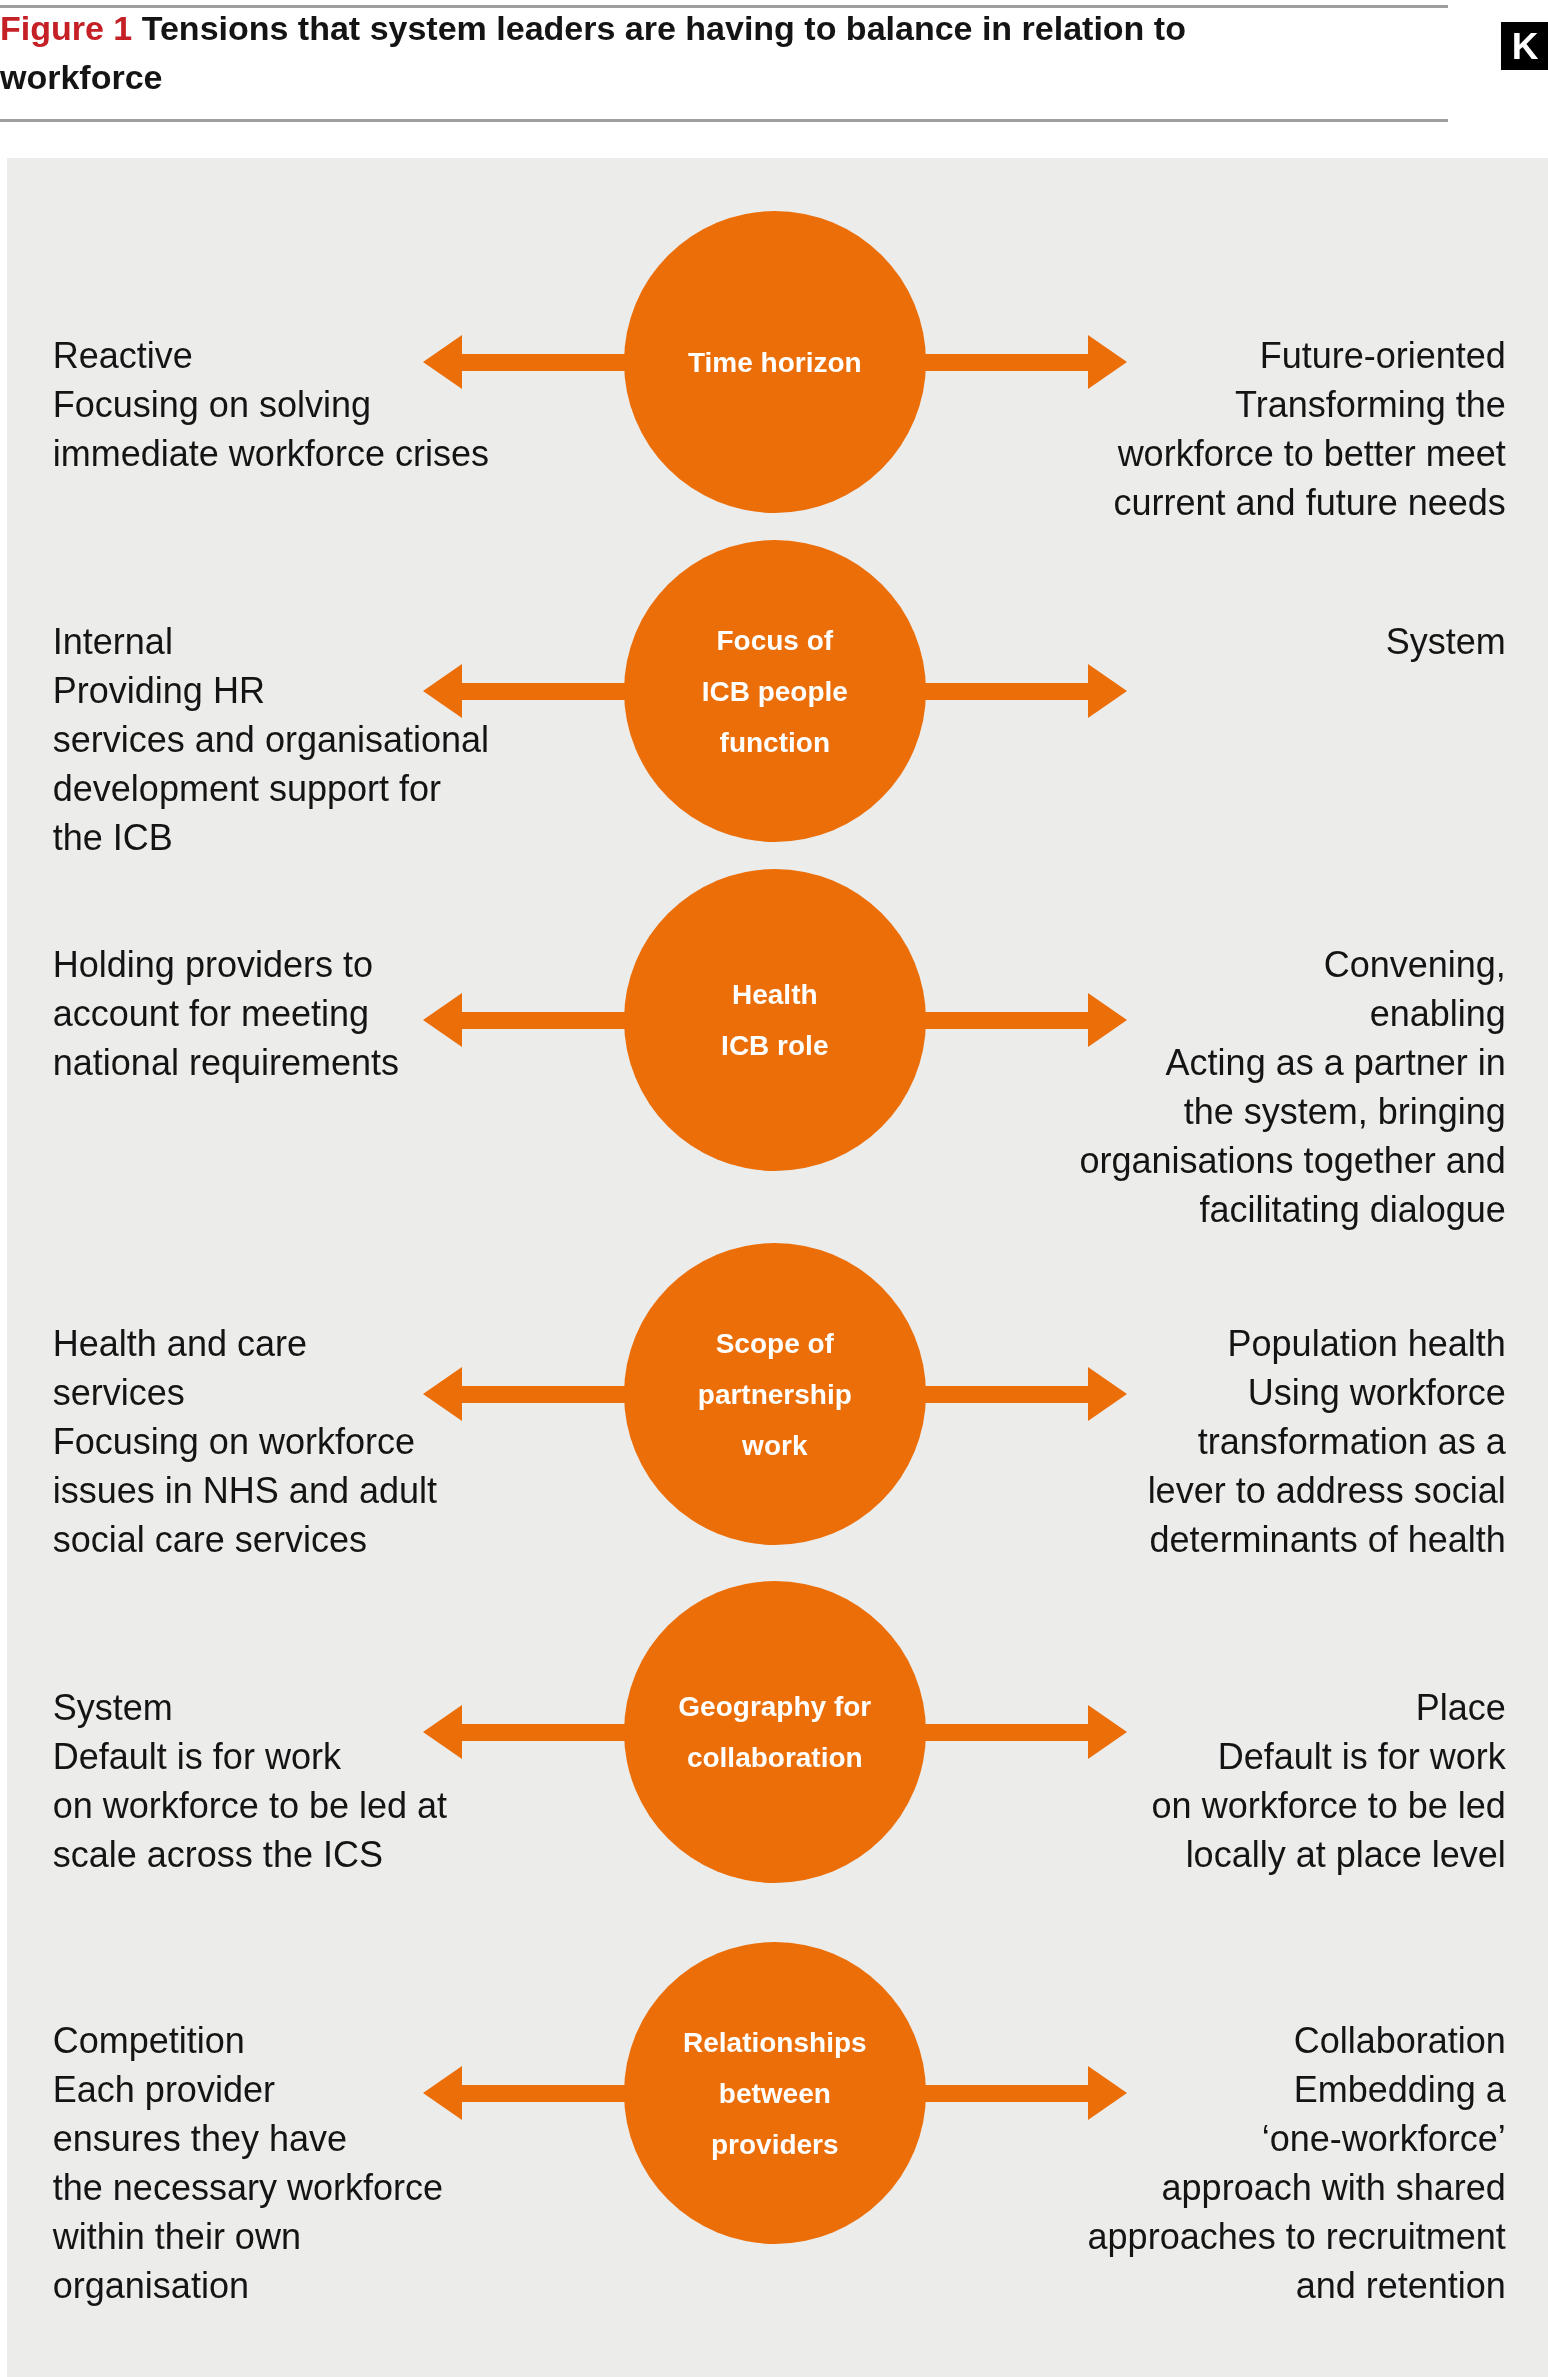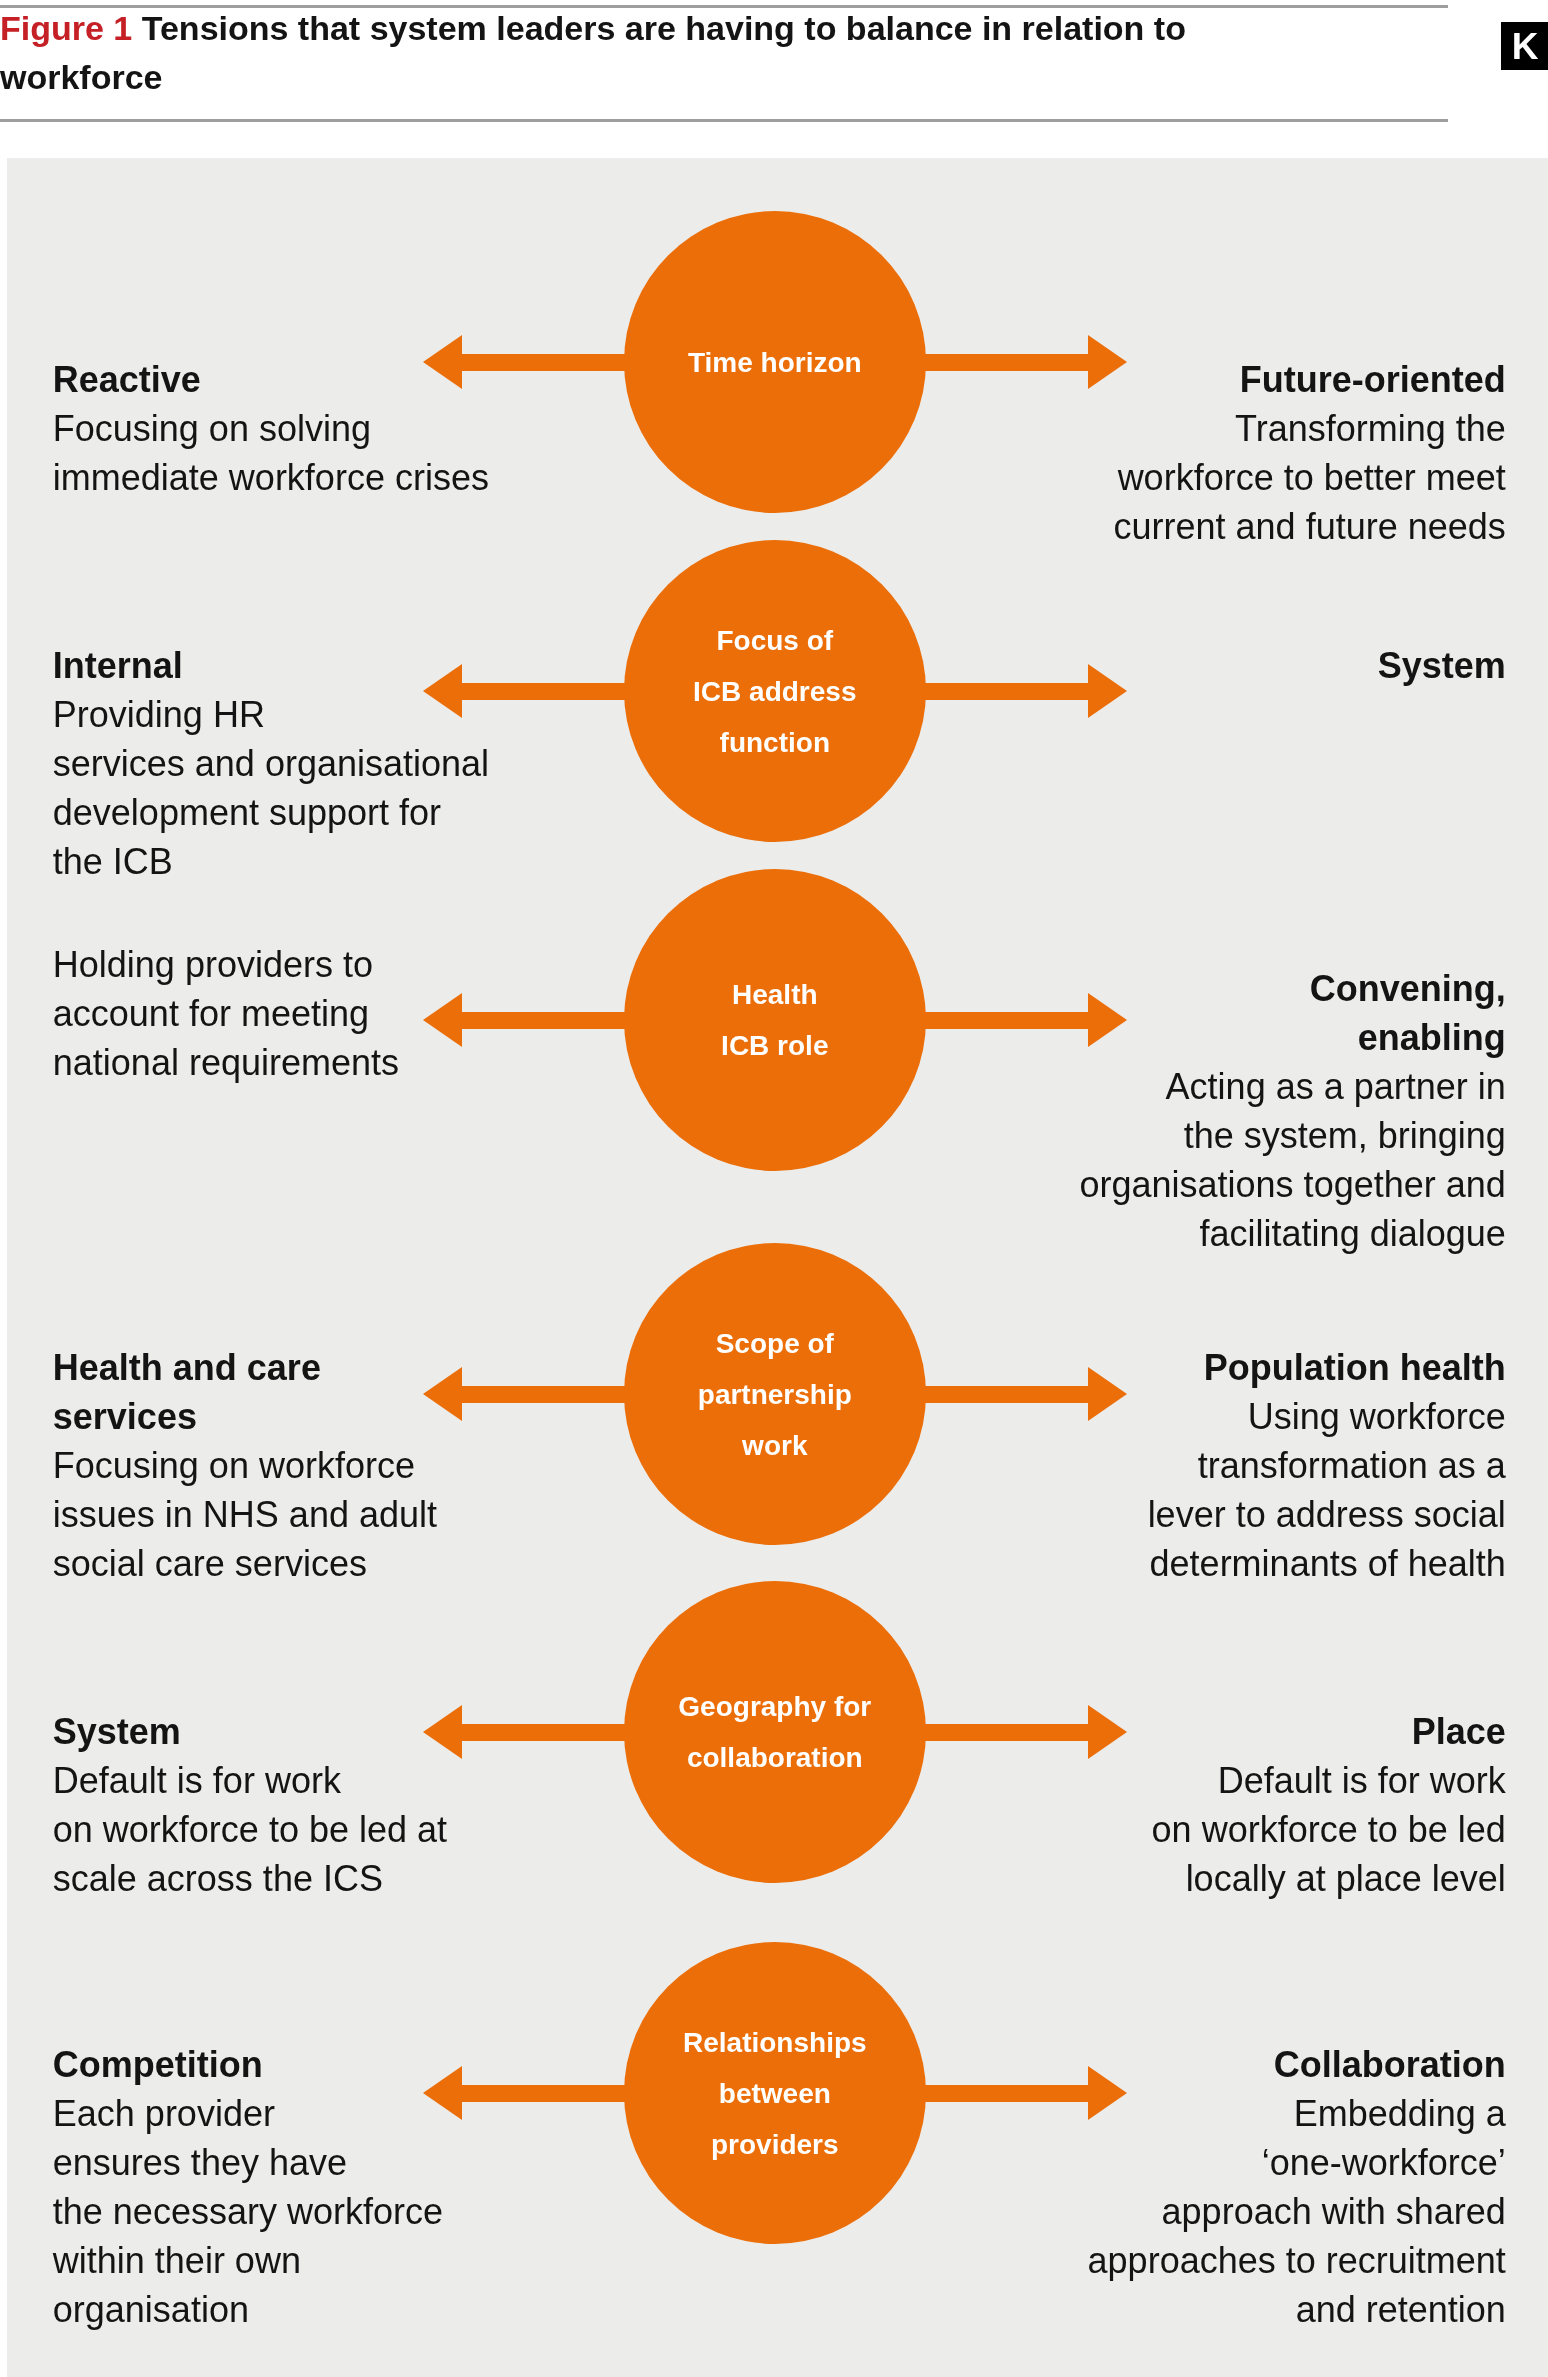--- a/index.html
+++ b/index.html
@@ -58,21 +58,21 @@
   .arrow-left  { left:416px; }
   .arrow-right { left:914px; }
   .head { width:0; height:0; border-top:27px solid transparent; border-bottom:27px solid transparent; }
   .arrow-left  .head { border-right:39px solid var(--orange); }
   .arrow-right .head { border-left:39px solid var(--orange); }
   .shaft { flex:1; height:17px; background:var(--orange); }
 
   .side-text { position:absolute; top:var(--toff); width:528px; font-size:36px; line-height:49px; }
   .side-text.left  { left:46px; text-align:left; }
   .side-text.right { right:43px; text-align:right; }
-  .pole-heading { font-weight:bold; white-space:pre-line;margin-top:24px; }
+  .pole-heading { font-weight:normal; white-space:pre-line; }
   .pole-body    { font-weight:normal; white-space:pre-line; }
 </style>
 </head>
 <body>
 
 <div class="rule rule-top"></div>
 
 <div class="title"><span class="fig">Figure 1</span> <span class="rest">Tensions that system leaders are having to balance in relation to
 workforce</span></div>
 
@@ -116,21 +116,21 @@
 services and organisational
 development support for
 the ICB</div>
     </div>
     <div class="arrow arrow-left">
         <span class="head"></span>
         <span class="shaft"></span>
       </div>
     <div class="circle">
         <span class="circle-label">Focus of
-ICB address
+ICB people
 function</span>
       </div>
     <div class="arrow arrow-right">
         <span class="shaft"></span>
         <span class="head"></span>
       </div>
     <div class="side-text right">
       <div class="pole-heading">System</div>
     </div>
   </div>

